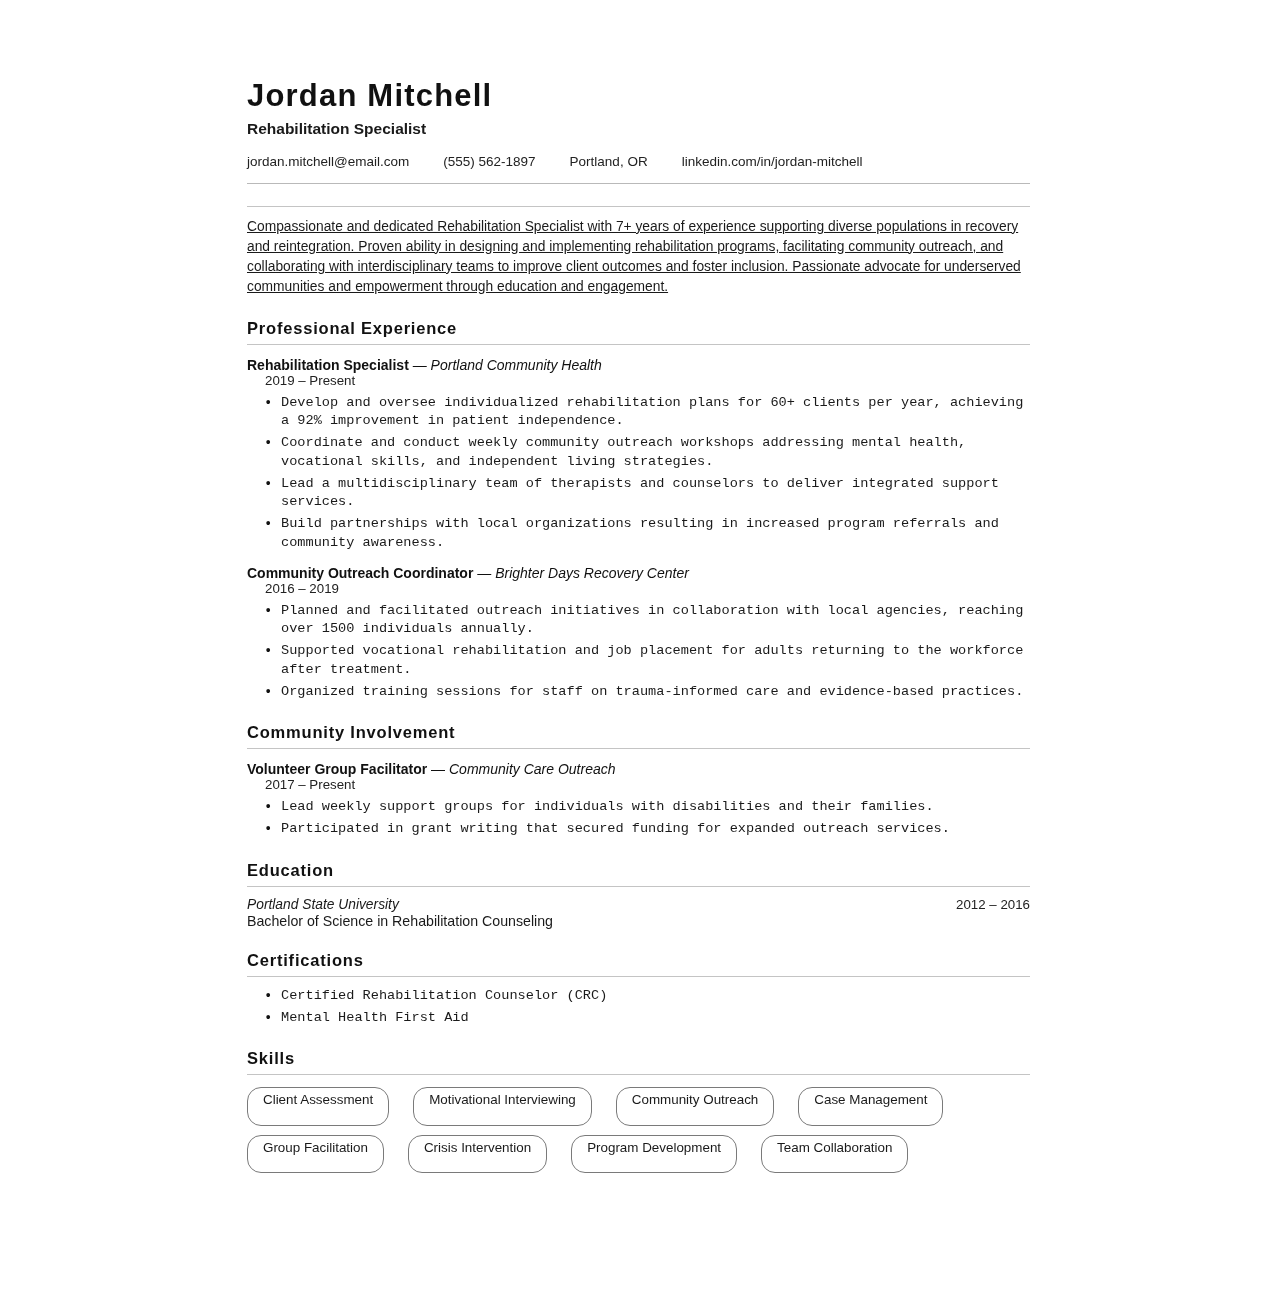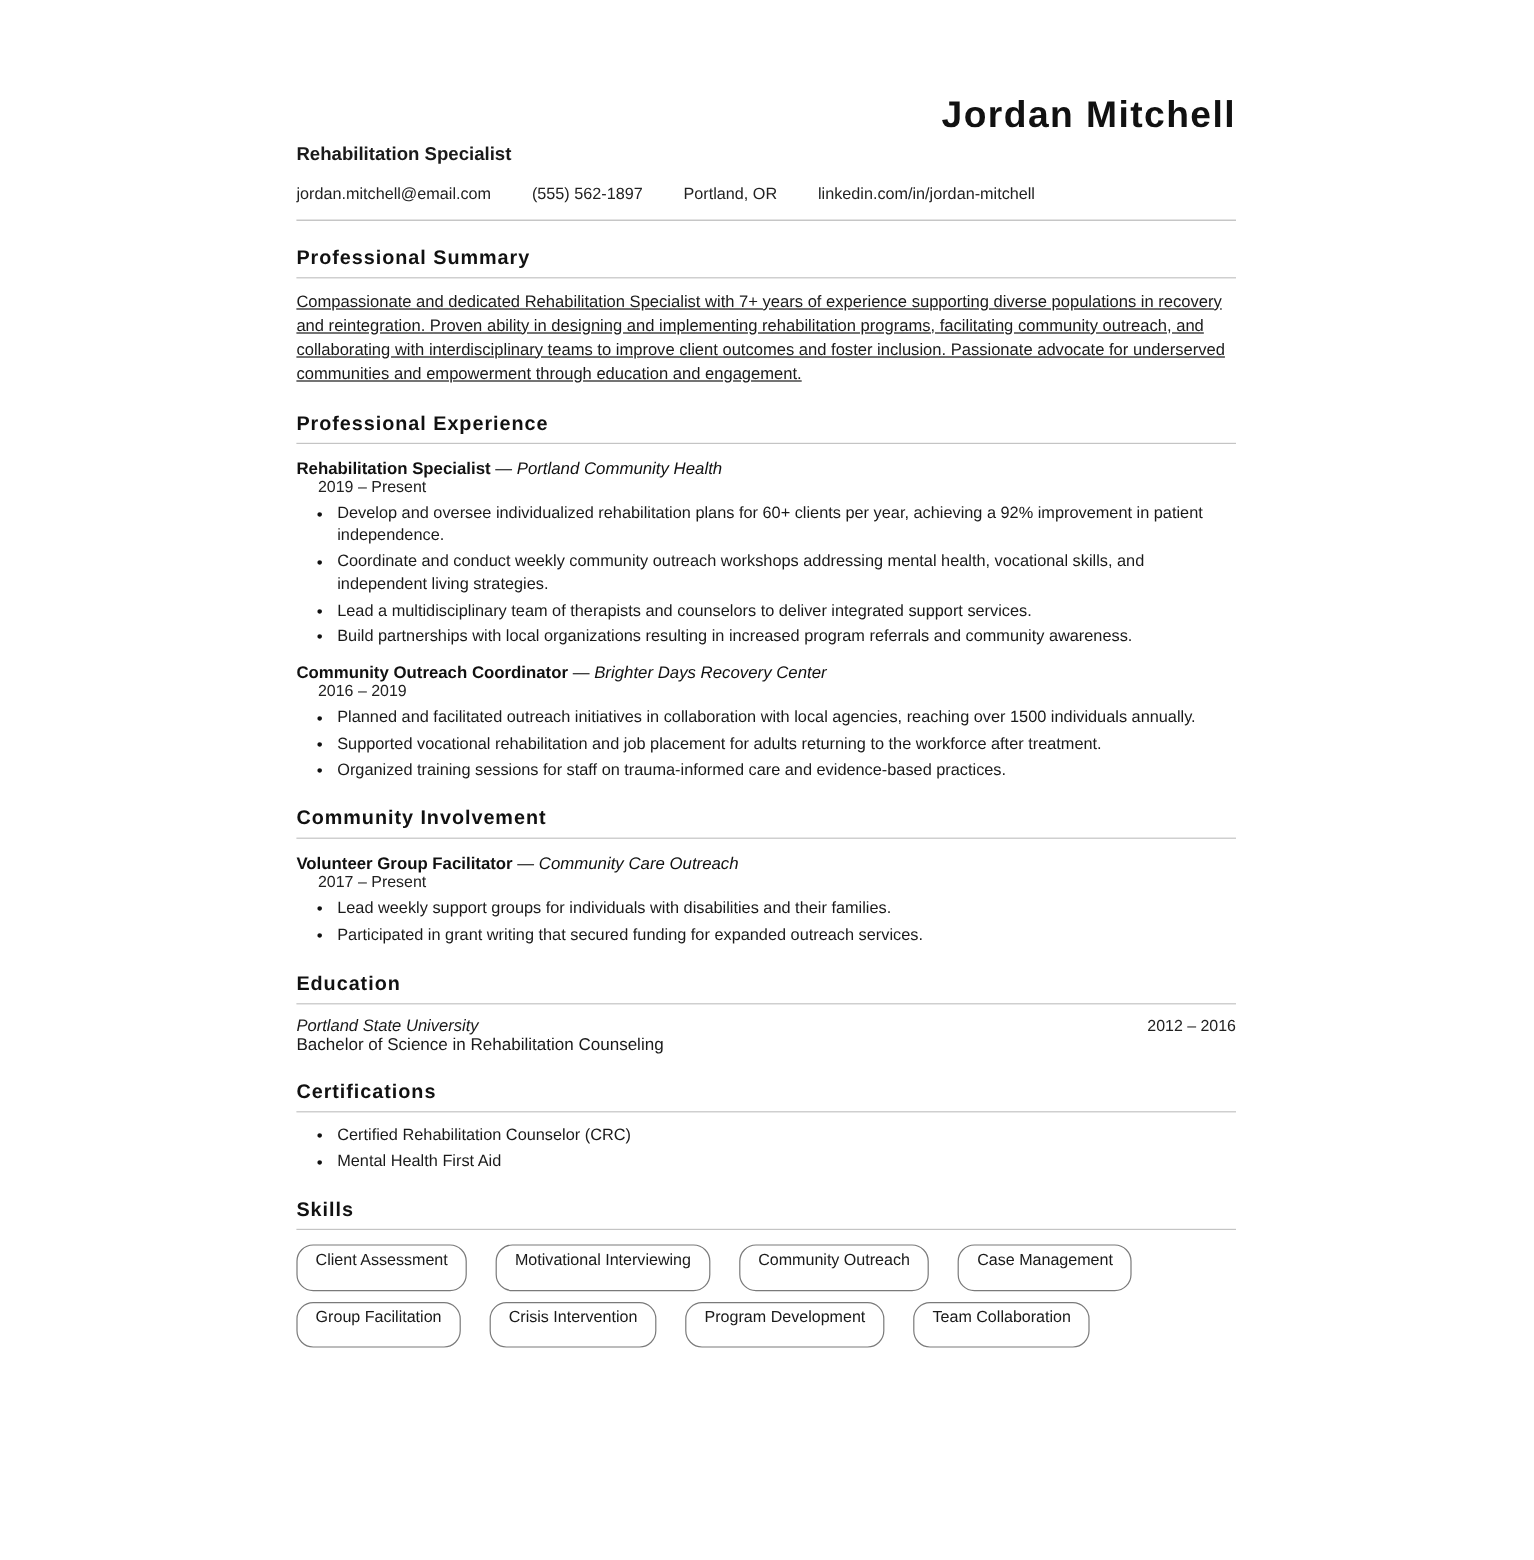--- a/index.html
+++ b/index.html
@@ -25,21 +25,20 @@
     top: 78px;
     width: 783px;
   }
   .name {
     font-size: 31px;
     font-weight: bold;
     letter-spacing: 1.2px;
     color: #111;
     margin: 0 0 6px 0;
     line-height: 1.15;
-    text-align: right;
   }
   .job-title {
     font-size: 15.5px;
     font-weight: bold;
     color: #1a1a1a;
     margin: 0 0 16px 0;
   }
   .contact-row {
     font-size: 13.5px;
     color: #222;
@@ -88,20 +87,21 @@
   .entry-dates {
     font-size: 13.3px;
     color: #222;
     white-space: nowrap;
     padding-left: 18px;
   }
   ul.bullets {
     margin: 6px 0 0 0;
     padding-left: 34px;
     list-style: none;
+    font-family: Liberation Mono, monospace;
   }
   ul.bullets li {
     font-size: 13.6px;
     line-height: 1.38;
     color: #1a1a1a;
     margin-bottom: 3px;
     position: relative;
   }
   ul.bullets li:before {
     content: "\2022";
@@ -155,21 +155,20 @@
     <div class="job-title">Rehabilitation Specialist</div>
 
     <div class="contact-row">
       <span class="contact-item">jordan.mitchell@email.com</span>
       <span class="contact-item">(555) 562-1897</span>
       <span class="contact-item">Portland, OR</span>
       <span class="contact-item">linkedin.com/in/jordan-mitchell</span>
     </div>
 
     <div class="section">
-      <div class="section-title">Professional Summary</div>
       <div class="section-rule"></div>
       <p class="summary-text">Compassionate and dedicated Rehabilitation Specialist with 7+ years of experience supporting diverse populations in recovery and reintegration. Proven ability in designing and implementing rehabilitation programs, facilitating community outreach, and collaborating with interdisciplinary teams to improve client outcomes and foster inclusion. Passionate advocate for underserved communities and empowerment through education and engagement.</p>
     </div>
 
     <div class="section">
       <div class="section-title">Professional Experience</div>
       <div class="section-rule"></div>
 
       <div class="entry">
         <div class="entry-head">

